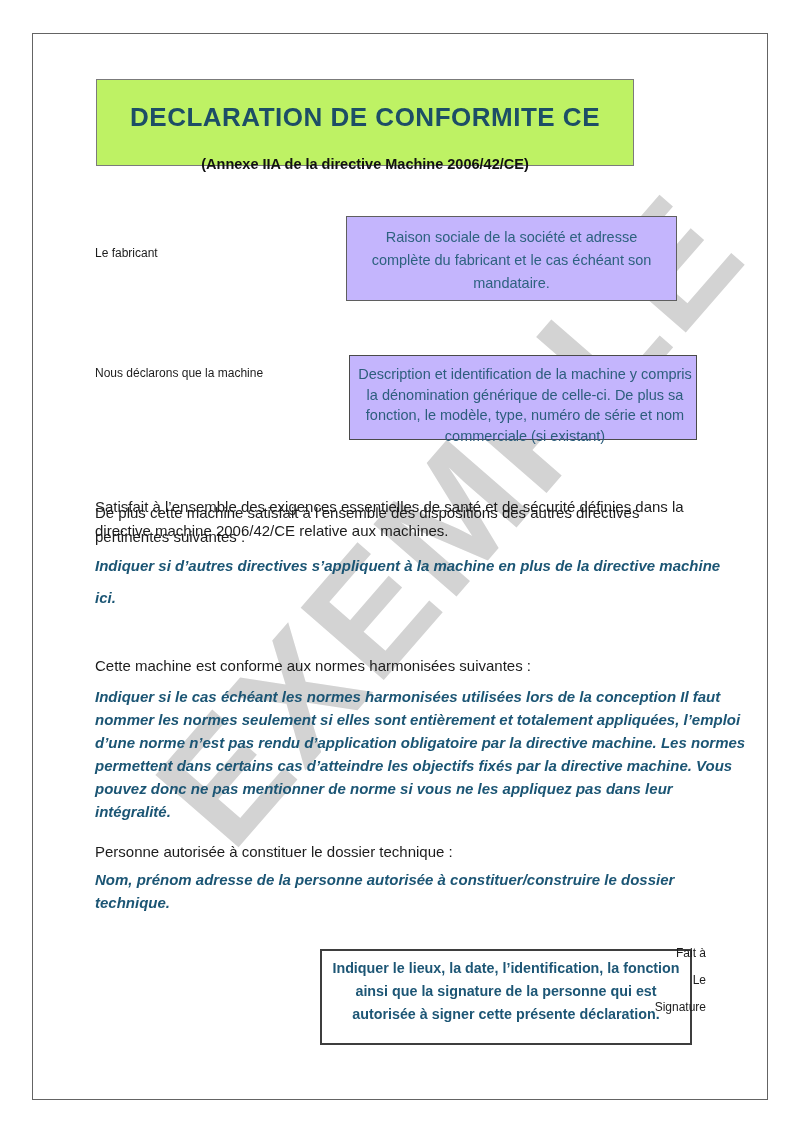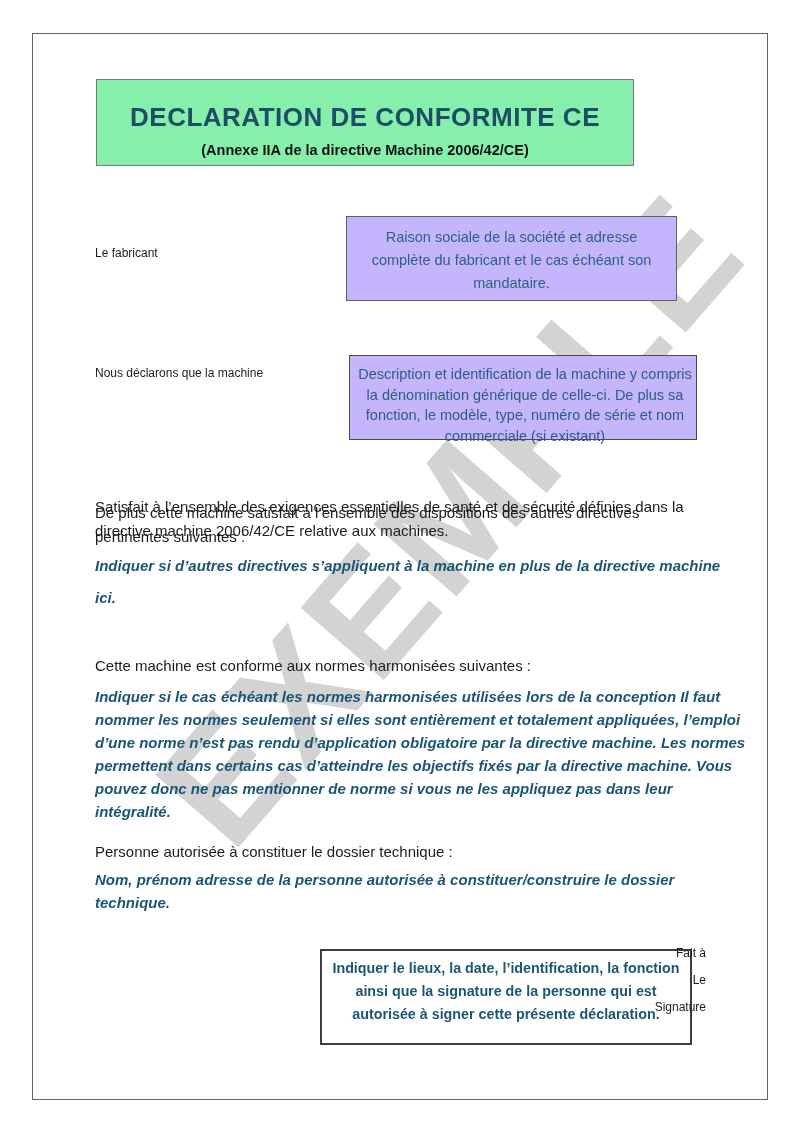--- a/index.html
+++ b/index.html
@@ -16,29 +16,29 @@
   }
   .watermark{
     position:absolute;left:450px;top:520px;
     transform:translate(-50%,-50%) rotate(-49deg);
     font-size:160px;font-weight:bold;letter-spacing:4px;
     color:#d3d3d3;white-space:nowrap;z-index:0;
     user-select:none;
   }
   .title-box{
     position:absolute;left:96px;top:79px;width:538px;height:87px;
-    border:1px solid #7b7b7b;background:#86efac;text-align:center;
+    border:1px solid #7b7b7b;background:#bef264;text-align:center;
     box-sizing:border-box;padding-top:22px;z-index:2;
   }
   .doc-title{
     font-size:26px;font-weight:bold;color:#1d4e66;line-height:30px;
     letter-spacing:0.5px;margin:0;
   }
   .doc-subtitle{
-    font-size:14.5px;font-weight:bold;color:#121212;margin-top:10px;
+    font-size:14.5px;font-weight:bold;color:#121212;margin-top:24px;
   }
   .label{
     position:absolute;font-size:12px;color:#1c1c1c;z-index:2;
   }
   .field-box{
     position:absolute;background:#c4b5fd;text-align:center;
     box-sizing:border-box;z-index:2;
   }
   .fabricant-label{left:95px;top:246px;}
   .fabricant-box{

